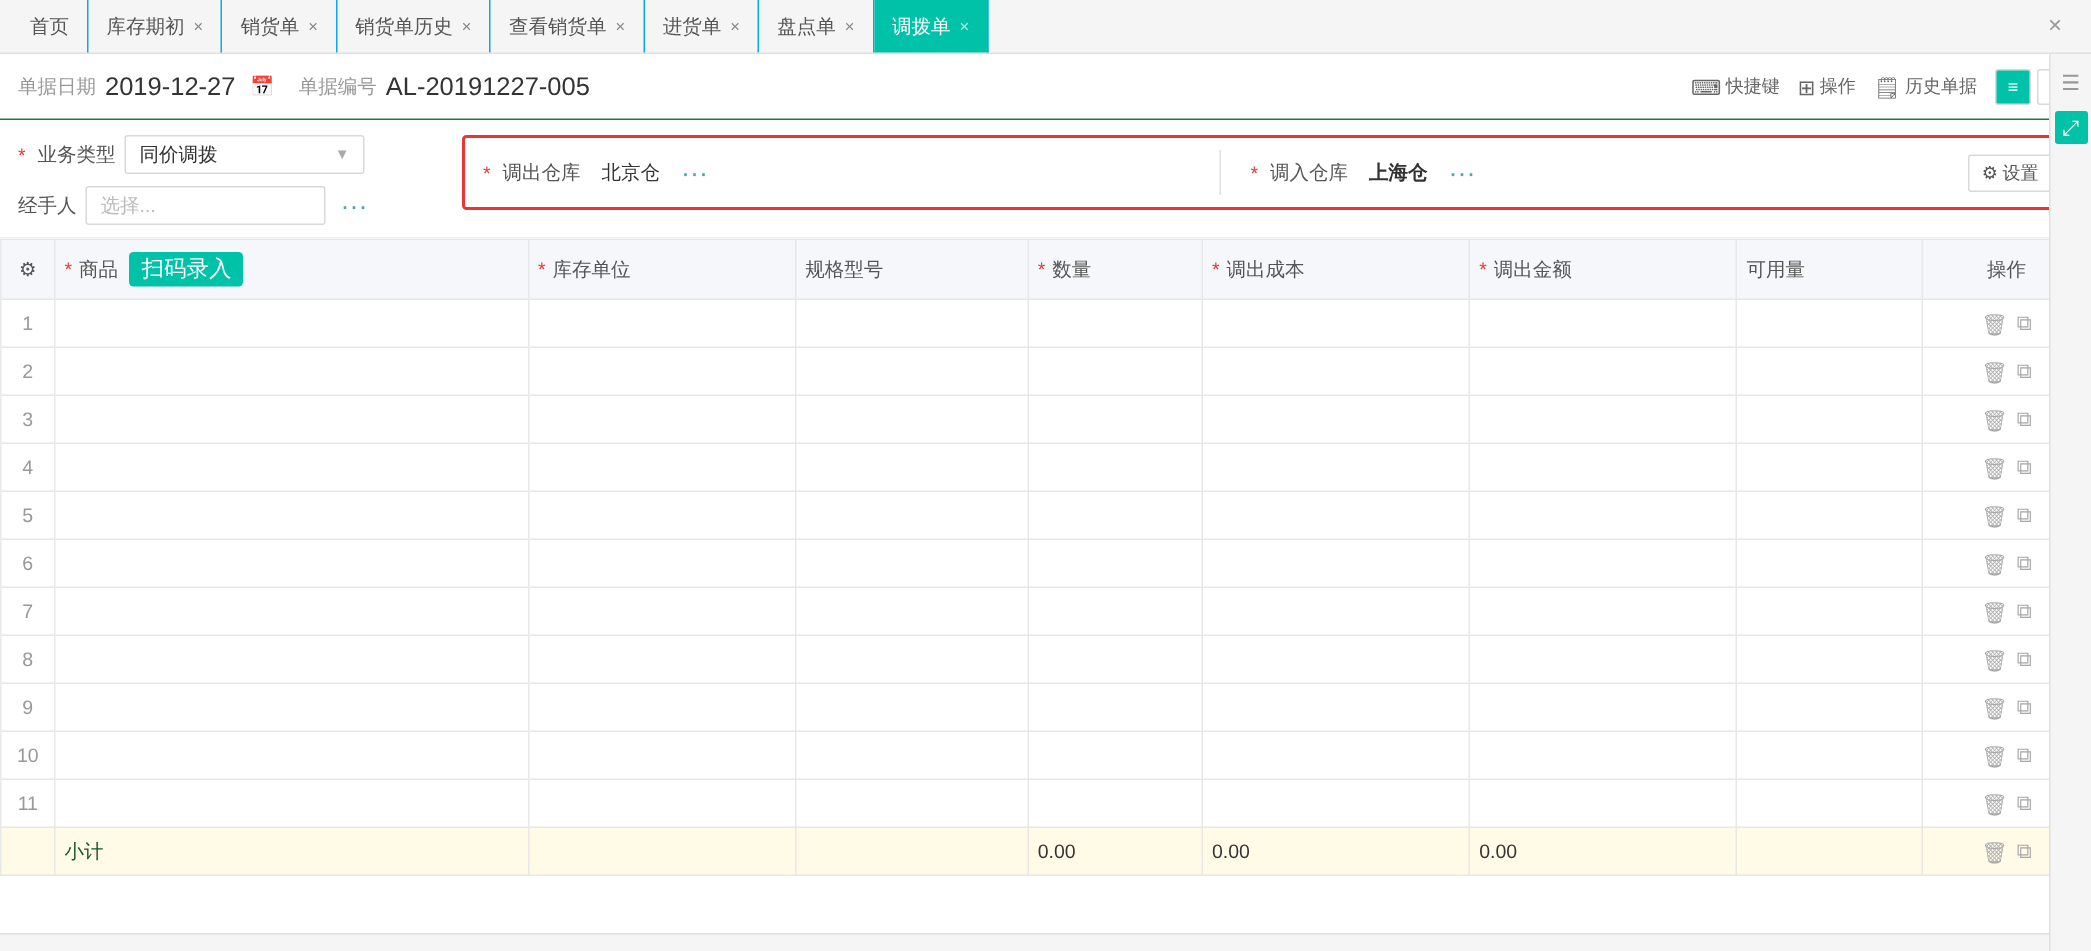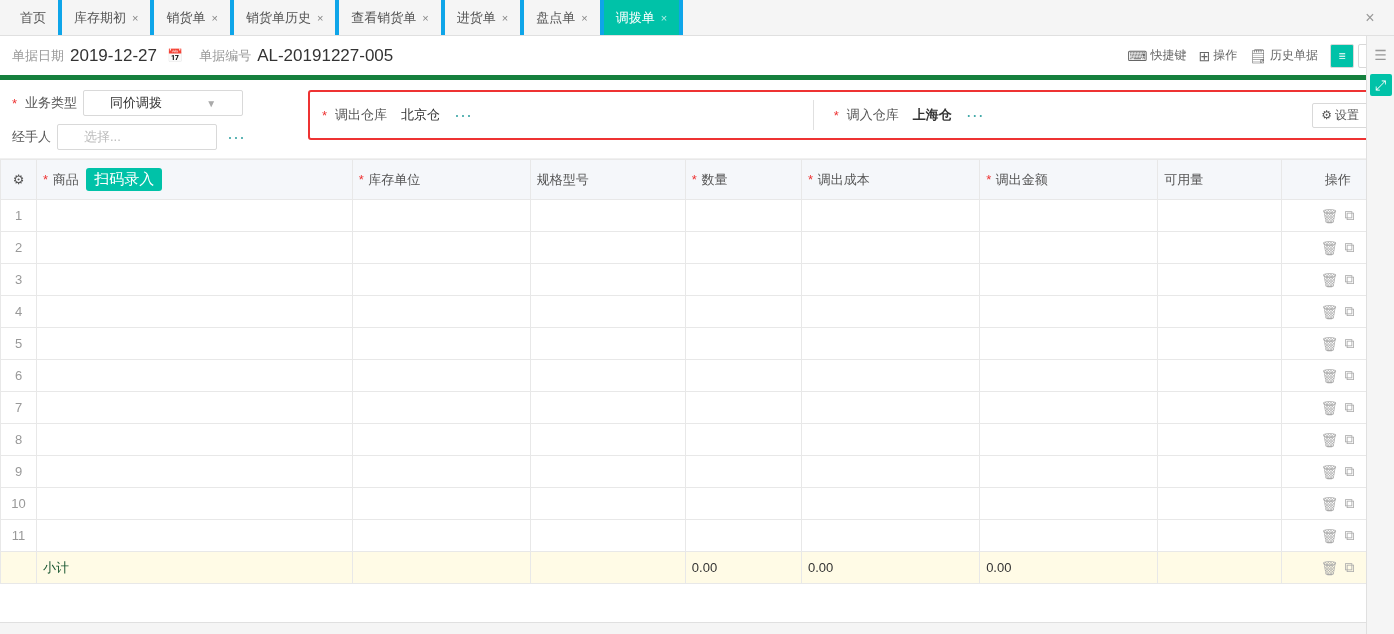--- a/index.html
+++ b/index.html
@@ -5,33 +5,33 @@
     * { box-sizing: border-box; margin: 0; padding: 0; }
     body { font-family: 'Microsoft YaHei', Arial, sans-serif; font-size: 13px; color: #333; background: #fff; overflow: hidden; }
 
     
     .tab-bar {
       display: flex; align-items: center; background: #f5f5f5; border-bottom: 1px solid #e0e0e0;
       height: 36px; padding: 0 8px; position: relative;
     }
     .tab-item {
       display: flex; align-items: center; padding: 0 12px; height: 100%;
-      cursor: pointer; font-size: 13px; color: #555; border-right: 4px solid #0ea5e9;
+      cursor: pointer; font-size: 13px; color: #555; border-right: 1px solid #0ea5e9;
       white-space: nowrap; position: relative;
     }
     .tab-item.active { background: #00c2a8; color: #fff; }
     .tab-item .close-btn { margin-left: 6px; font-size: 11px; cursor: pointer; opacity: 0.7; }
     .tab-bar-close {
       margin-left: auto; width: 32px; height: 32px; display: flex; align-items: center; justify-content: center;
       cursor: pointer; font-size: 16px; color: #999;
     }
 
     
     .toolbar {
-      display: flex; align-items: center; padding: 8px 12px; border-bottom: 5px solid #15803d;
+      display: flex; align-items: center; padding: 8px 12px; border-bottom: 1px solid #15803d;
       background: #fff; height: 44px;
     }
     .toolbar-left { display: flex; align-items: center; gap: 16px; }
     .toolbar-right { margin-left: auto; display: flex; align-items: center; gap: 12px; font-size: 12px; color: #666; }
     .toolbar-right .tb-item { display: flex; align-items: center; gap: 3px; cursor: pointer; }
     .field-label { color: #999; font-size: 13px; }
     .field-value { color: #333; font-size: 17px; }
     .date-icon { color: #aaa; margin-left: 4px; cursor: pointer; }
 
     
@@ -41,21 +41,21 @@
     }
     .form-left { display: flex; flex-direction: column; gap: 8px; min-width: 280px; }
     .form-highlighted {
       flex: 1; border: 2px solid #e33; border-radius: 3px; padding: 8px 12px;
       display: flex; align-items: center; gap: 0;
     }
     .form-row { display: flex; align-items: center; gap: 6px; }
     .required-star { color: #e33; margin-right: 2px; }
     .field-name { color: #555; }
     .field-input {
-      border: 1px solid #d9d9d9; border-radius: 2px; padding: 3px 26px;
+      border: 1px solid #d9d9d9; border-radius: 2px; padding: 3px 9px;
       min-width: 120px; font-size: 13px; color: #333; background: #fff; cursor: pointer;
       display: flex; align-items: center; justify-content: space-between;
     }
     .dropdown-arrow { color: #aaa; font-size: 10px; margin-left: 4px; }
     .more-btn { color: #4aa; font-size: 18px; cursor: pointer; margin-left: 4px; }
     .warehouse-group { display: flex; align-items: center; flex: 1; }
     .warehouse-sep { width: 1px; height: 30px; background: #e0e0e0; margin: 0 20px; }
 
     
     .settings-btn {

